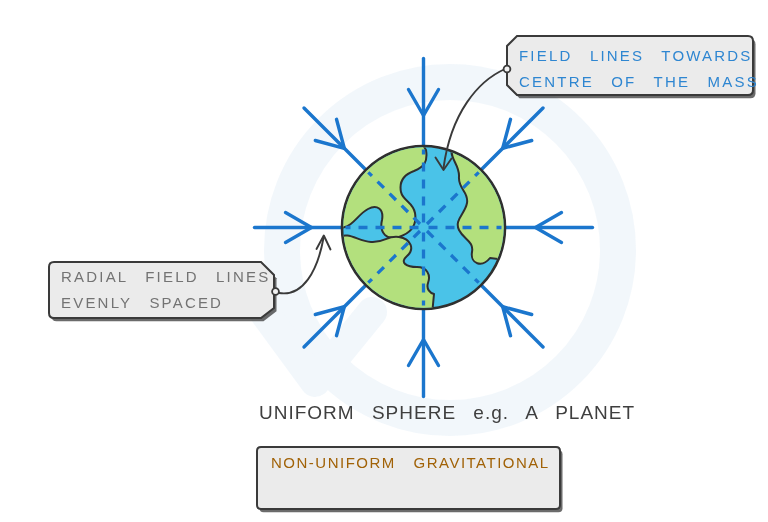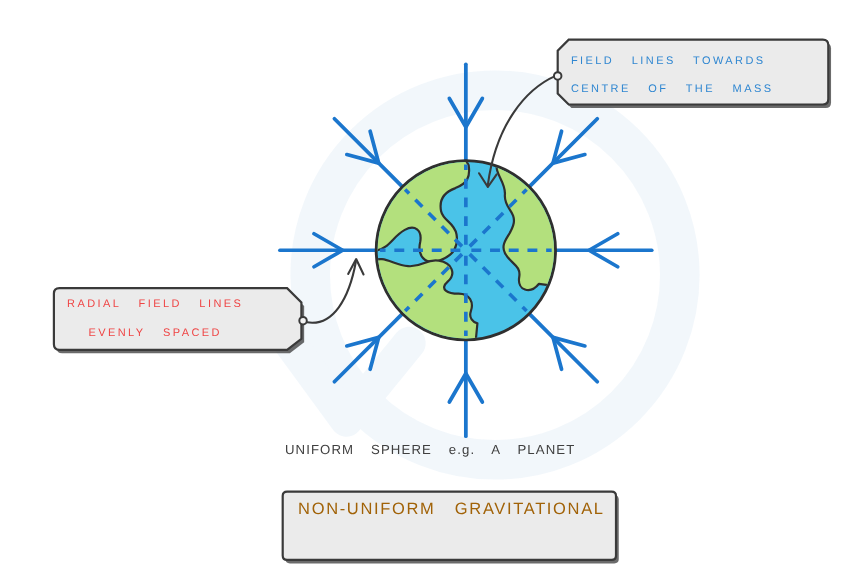--- a/index.html
+++ b/index.html
@@ -2,22 +2,22 @@
 <html><head>
 <meta charset="utf-8">
 <style>
   html,body{margin:0;padding:0;background:#ffffff;}
   #stage{
     position:relative;width:768px;height:522px;overflow:hidden;background:#ffffff;
     font-family:"Liberation Sans", sans-serif;
   }
   #stage > svg{position:absolute;left:0;top:0;}
   .overlay{position:absolute;white-space:nowrap;}
-  .callout-text div{font-size:10px;letter-spacing:2.2px;word-spacing:11px;line-height:26px;}
-  .caption-text{font-size:12px;letter-spacing:1px;word-spacing:11px;}
+  .callout-text div{font-size:15px;letter-spacing:2.2px;word-spacing:11px;line-height:26px;}
+  .caption-text{font-size:19px;letter-spacing:1px;word-spacing:11px;}
   .titlebox-text div{font-size:15px;letter-spacing:1.5px;word-spacing:12px;line-height:26px;}
 </style>
 </head>
 <body>
 
 <div id="stage">
 
   <svg width="768" height="522" viewBox="0 0 768 522">
 
     <g opacity="0.32">
@@ -96,21 +96,21 @@
       <path d="M261 447 L556 447 Q560 447 560 451 L560 505 Q560 509 556 509 L261 509 Q257 509 257 505 L257 451 Q257 447 261 447 Z" transform="translate(2.5,3.2)" fill="#3a3a3a" opacity="0.75"></path>
       <path d="M261 447 L556 447 Q560 447 560 451 L560 505 Q560 509 556 509 L261 509 Q257 509 257 505 L257 451 Q257 447 261 447 Z" stroke-width="2" fill="#ebebeb" stroke="#3a3a3a"></path>
     </g>
   </svg>
 
   <div class="overlay callout-text" style="left: 519px; top: 43px; color: rgb(46, 134, 209);">
     <div>FIELD LINES TOWARDS</div>
     <div>CENTRE OF THE MASS</div>
   </div>
 
-  <div class="overlay callout-text" style="left: 61px; top: 264px; color: #ef4444; text-align: center;">
+  <div class="overlay callout-text" style="left: 61px; top: 264px; color: #737373;">
     <div>RADIAL FIELD LINES</div>
     <div>EVENLY SPACED</div>
   </div>
 
   <div class="overlay caption-text" style="left: 259px; top: 402px; color: rgb(63, 63, 63);">UNIFORM SPHERE e.g. A PLANET</div>
 
   <div class="overlay titlebox-text" style="left: 271px; top: 450px; color: #a16207;">
     <div>NON-UNIFORM GRAVITATIONAL</div>
   </div>
 

